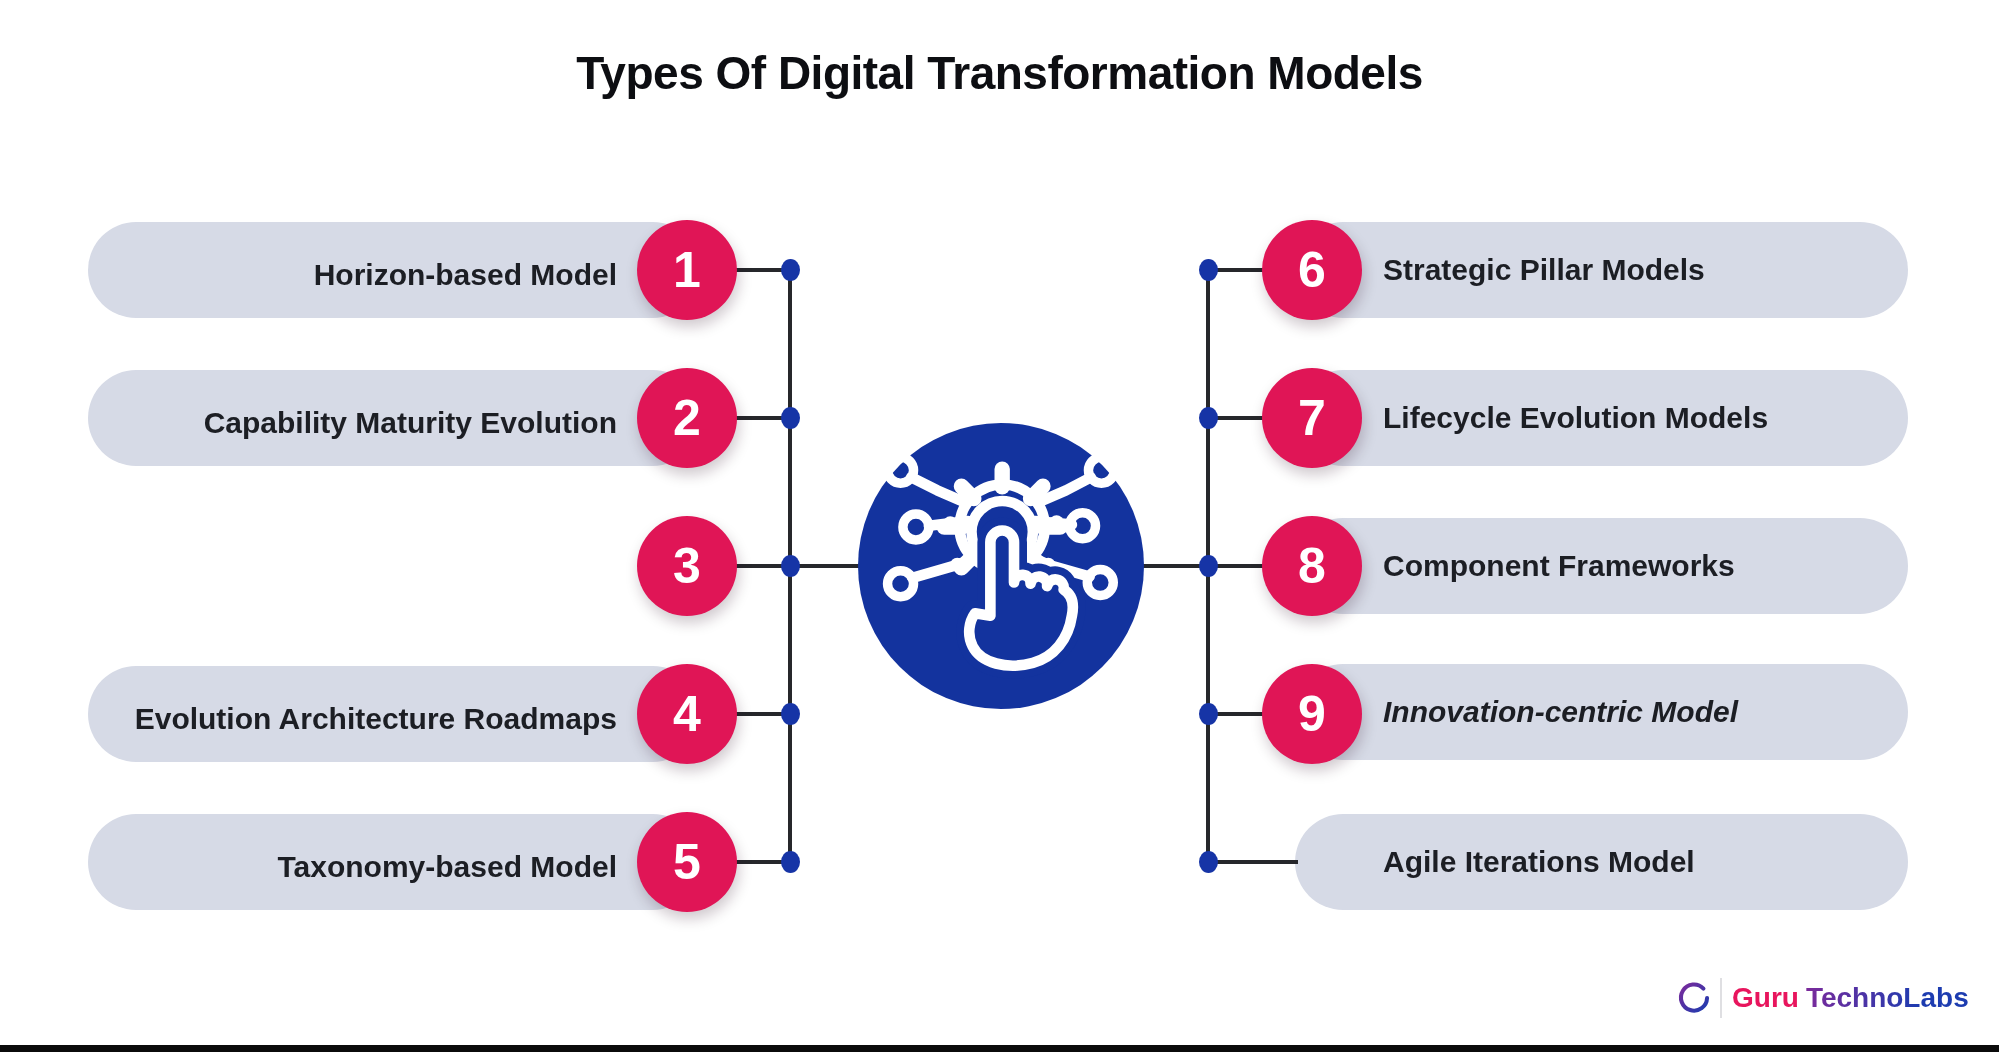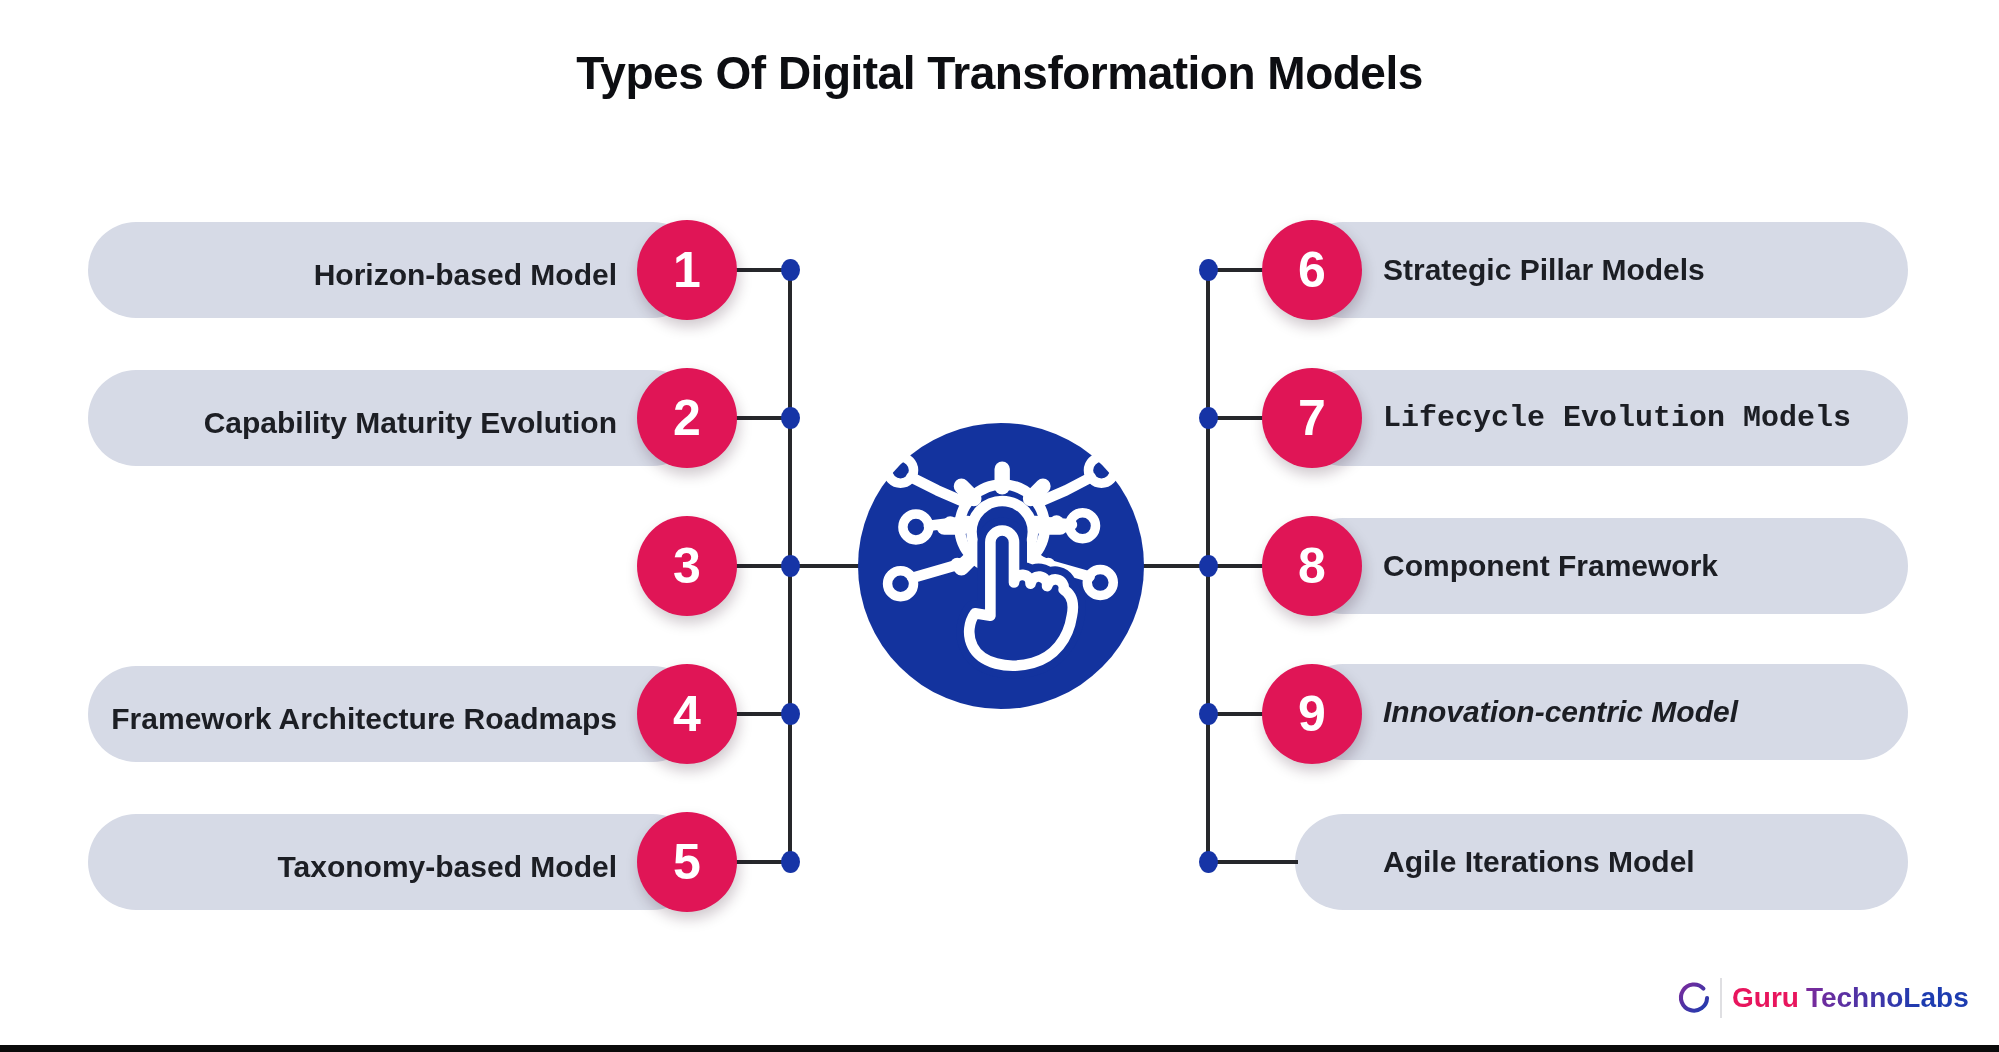--- a/index.html
+++ b/index.html
@@ -86,34 +86,34 @@
   <div class="dot" style="left:1199px;top:703px;"></div>
   <div class="dot" style="left:1199px;top:851px;"></div>
 
   <div class="pill left" style="left:88px;top:222px;">
     <span class="lbl">Horizon-based Model</span>
     </div>
   <div class="pill left" style="left:88px;top:370px;">
     <span class="lbl">Capability Maturity Evolution</span>
     </div>
   <div class="pill left" style="left:88px;top:666px;">
-    <span class="lbl">Framework Architecture Roadmaps</span>
+    <span class="lbl">Evolution Architecture Roadmaps</span>
     </div>
   <div class="pill left" style="left:88px;top:814px;">
     <span class="lbl">Taxonomy-based Model</span>
     </div>
 
   <div class="pill right" style="left:1295px;top:222px;">
     <span class="lbl">Strategic Pillar Models</span>
     </div>
-  <div class="pill right" style="left:1295px;top:370px;font-family:Liberation Mono, monospace;">
+  <div class="pill right" style="left:1295px;top:370px;">
     <span class="lbl">Lifecycle Evolution Models</span>
     </div>
   <div class="pill right" style="left:1295px;top:518px;">
-    <span class="lbl">Component Framework</span>
+    <span class="lbl">Component Frameworks</span>
     </div>
   <div class="pill right" style="left:1295px;top:664px;font-style:italic;">
     <span class="lbl">Innovation-centric Model</span>
     </div>
   <div class="pill right" style="left:1295px;top:814px;">
     <span class="lbl">Agile Iterations Model</span>
     </div>
 
   <div class="num" style="left:637px;top:220px;">1</div>
   <div class="num" style="left:637px;top:368px;">2</div>

